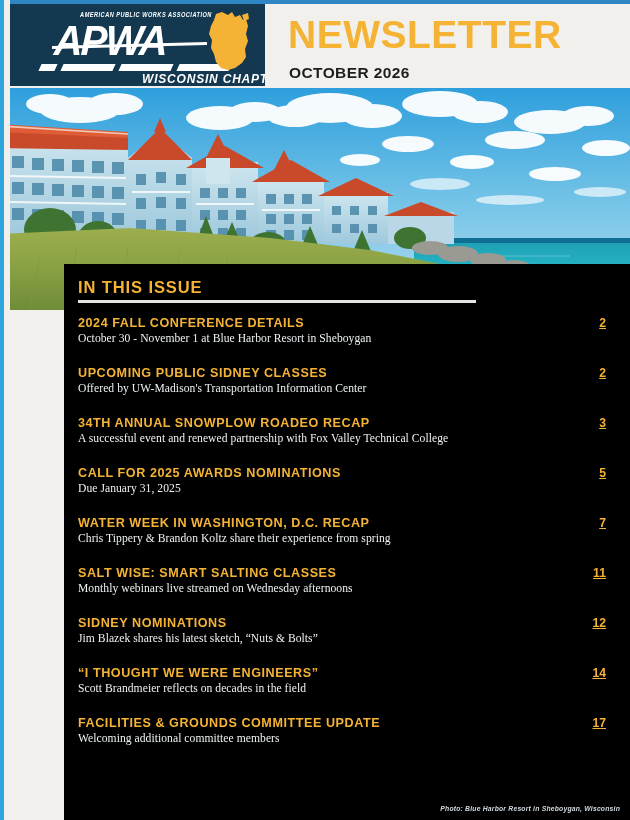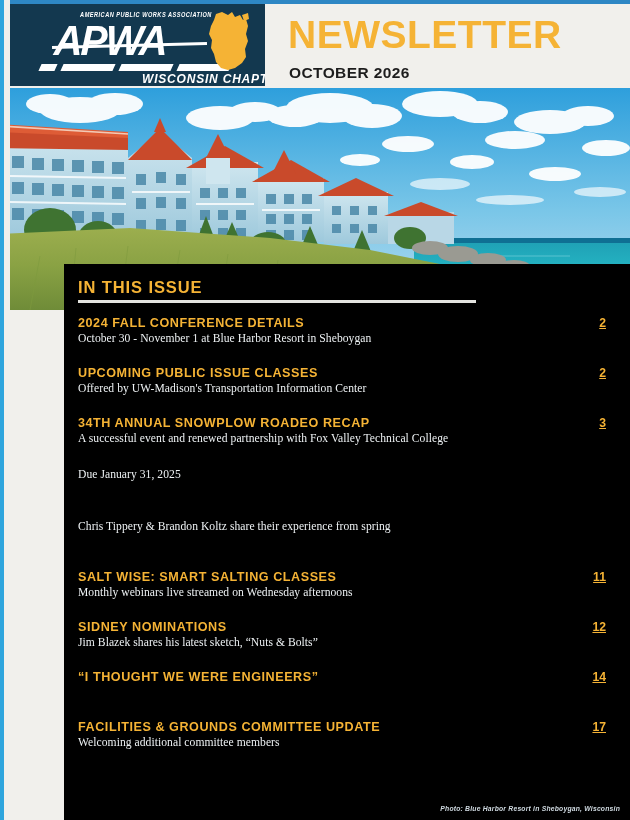--- a/index.html
+++ b/index.html
@@ -472,39 +472,47 @@
       <div class="toc-entry">
         <div class="toc-head-row">
           <span class="toc-head">2024 FALL CONFERENCE DETAILS</span>
           <span class="toc-page">2</span>
         </div>
         <div class="toc-sub">October 30 - November 1 at Blue Harbor Resort in Sheboygan</div>
       </div>
 
       <div class="toc-entry">
         <div class="toc-head-row">
-          <span class="toc-head">UPCOMING PUBLIC ISSUE CLASSES</span>
+          <span class="toc-head">UPCOMING PUBLIC SIDNEY CLASSES</span>
           <span class="toc-page">2</span>
         </div>
         <div class="toc-sub">Offered by UW-Madison's Transportation Information Center</div>
       </div>
 
       <div class="toc-entry">
         <div class="toc-head-row">
           <span class="toc-head">34TH ANNUAL SNOWPLOW ROADEO RECAP</span>
           <span class="toc-page">3</span>
         </div>
         <div class="toc-sub">A successful event and renewed partnership with Fox Valley Technical College</div>
       </div>
 
       <div class="toc-entry">
+        <div class="toc-head-row">
+          <span class="toc-head">CALL FOR 2025 AWARDS NOMINATIONS</span>
+          <span class="toc-page">5</span>
+        </div>
         <div class="toc-sub">Due January 31, 2025</div>
       </div>
 
       <div class="toc-entry">
+        <div class="toc-head-row">
+          <span class="toc-head">WATER WEEK IN WASHINGTON, D.C. RECAP</span>
+          <span class="toc-page">7</span>
+        </div>
         <div class="toc-sub">Chris Tippery &amp; Brandon Koltz share their experience from spring</div>
       </div>
 
       <div class="toc-entry">
         <div class="toc-head-row">
           <span class="toc-head">SALT WISE: SMART SALTING CLASSES</span>
           <span class="toc-page">11</span>
         </div>
         <div class="toc-sub">Monthly webinars live streamed on Wednesday afternoons</div>
       </div>
@@ -516,20 +524,21 @@
         </div>
         <div class="toc-sub">Jim Blazek shares his latest sketch, “Nuts &amp; Bolts”</div>
       </div>
 
 
       <div class="toc-entry">
         <div class="toc-head-row">
           <span class="toc-head">“I THOUGHT WE WERE ENGINEERS”</span>
           <span class="toc-page">14</span>
         </div>
+        <div class="toc-sub">Scott Brandmeier reflects on decades in the field</div>
       </div>
 
       <div class="toc-entry">
         <div class="toc-head-row">
           <span class="toc-head">FACILITIES &amp; GROUNDS COMMITTEE UPDATE</span>
           <span class="toc-page">17</span>
         </div>
         <div class="toc-sub">Welcoming additional committee members</div>
       </div>
 

